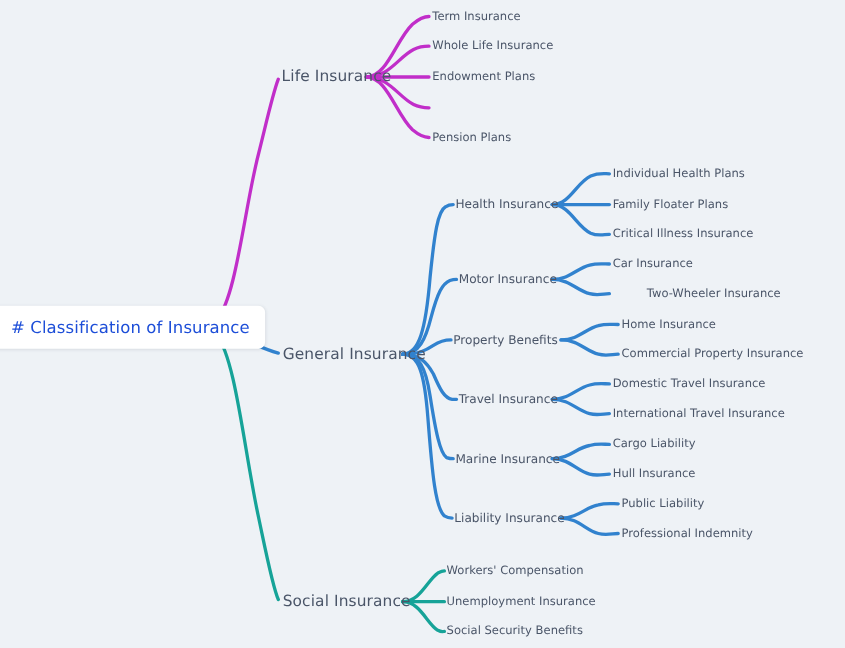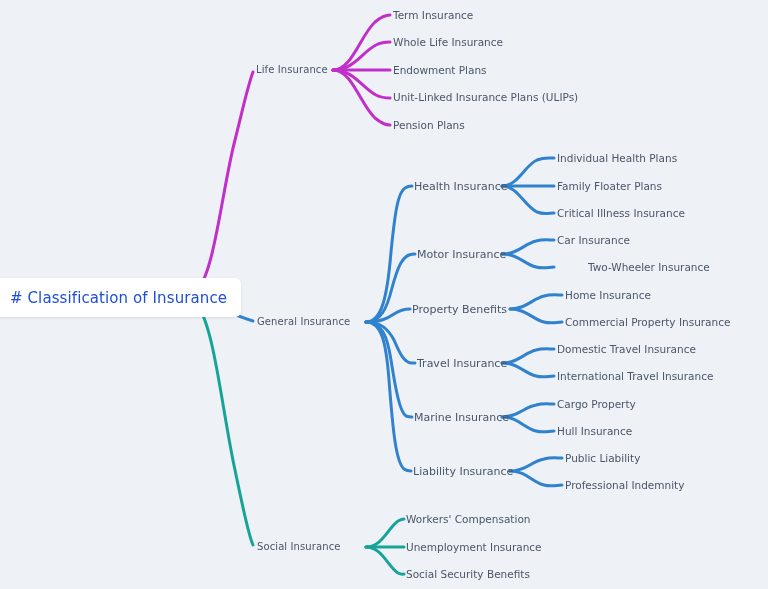--- a/index.html
+++ b/index.html
@@ -28,21 +28,21 @@
   }
   .node-label {
     position: absolute;
     font-family: "DejaVu Sans", sans-serif;
     color: #4a5568;
     white-space: nowrap;
     line-height: 1;
     transform: translateY(-50%);
   }
   .level1-label {
-    font-size: 10px;
+    font-size: 14px;
     letter-spacing: 0.1px;
   }
   .level2-label {
     font-size: 11px;
   }
   .level3-label {
     font-size: 10.5px;
   }
   #root-node {
     position: absolute;
@@ -139,21 +139,20 @@
 
   <div id="root-node">
     <span class="root-text"># Classification of Insurance</span>
   </div>
 
   <div class="node-label level1-label" style="left:256px; top:70px;">Life Insurance</div>
 
   <div class="node-label level3-label" style="left:393px; top:15px;">Term Insurance</div>
   <div class="node-label level3-label" style="left:393px; top:42px;">Whole Life Insurance</div>
   <div class="node-label level3-label" style="left:393px; top:70px;">Endowment Plans</div>
-  <div class="node-label level3-label" style="left:393px; top:97px;">Unit-Linked Insurance Plans (ULIPs)</div>
   <div class="node-label level3-label" style="left:393px; top:125px;">Pension Plans</div>
 
   <div class="node-label level1-label" style="left:257px; top:322px;">General Insurance</div>
 
   <div class="node-label level2-label" style="left:414px; top:186px;">Health Insurance</div>
   <div class="node-label level3-label" style="left:557px; top:158px;">Individual Health Plans</div>
   <div class="node-label level3-label" style="left:557px; top:186px;">Family Floater Plans</div>
   <div class="node-label level3-label" style="left:557px; top:213px;">Critical Illness Insurance</div>
 
   <div class="node-label level2-label" style="left:417px; top:254px;">Motor Insurance</div>
@@ -162,21 +161,21 @@
 
   <div class="node-label level2-label" style="left:412px; top:309px;">Property Benefits</div>
   <div class="node-label level3-label" style="left:565px; top:295px;">Home Insurance</div>
   <div class="node-label level3-label" style="left:565px; top:322px;">Commercial Property Insurance</div>
 
   <div class="node-label level2-label" style="left:417px; top:363px;">Travel Insurance</div>
   <div class="node-label level3-label" style="left:557px; top:349px;">Domestic Travel Insurance</div>
   <div class="node-label level3-label" style="left:557px; top:376px;">International Travel Insurance</div>
 
   <div class="node-label level2-label" style="left:414px; top:417px;text-align:center;">Marine Insurance</div>
-  <div class="node-label level3-label" style="left:557px; top:404px;">Cargo Property</div>
+  <div class="node-label level3-label" style="left:557px; top:404px;">Cargo Liability</div>
   <div class="node-label level3-label" style="left:557px; top:431px;">Hull Insurance</div>
 
   <div class="node-label level2-label" style="left:413px; top:471px;">Liability Insurance</div>
   <div class="node-label level3-label" style="left:565px; top:458px;">Public Liability</div>
   <div class="node-label level3-label" style="left:565px; top:485px;">Professional Indemnity</div>
 
   <div class="node-label level1-label" style="left:257px; top:547px;">Social Insurance</div>
   <div class="node-label level3-label" style="left:406px; top:519px;">Workers' Compensation</div>
   <div class="node-label level3-label" style="left:406px; top:547px;">Unemployment Insurance</div>
   <div class="node-label level3-label" style="left:406px; top:574px;">Social Security Benefits</div>

